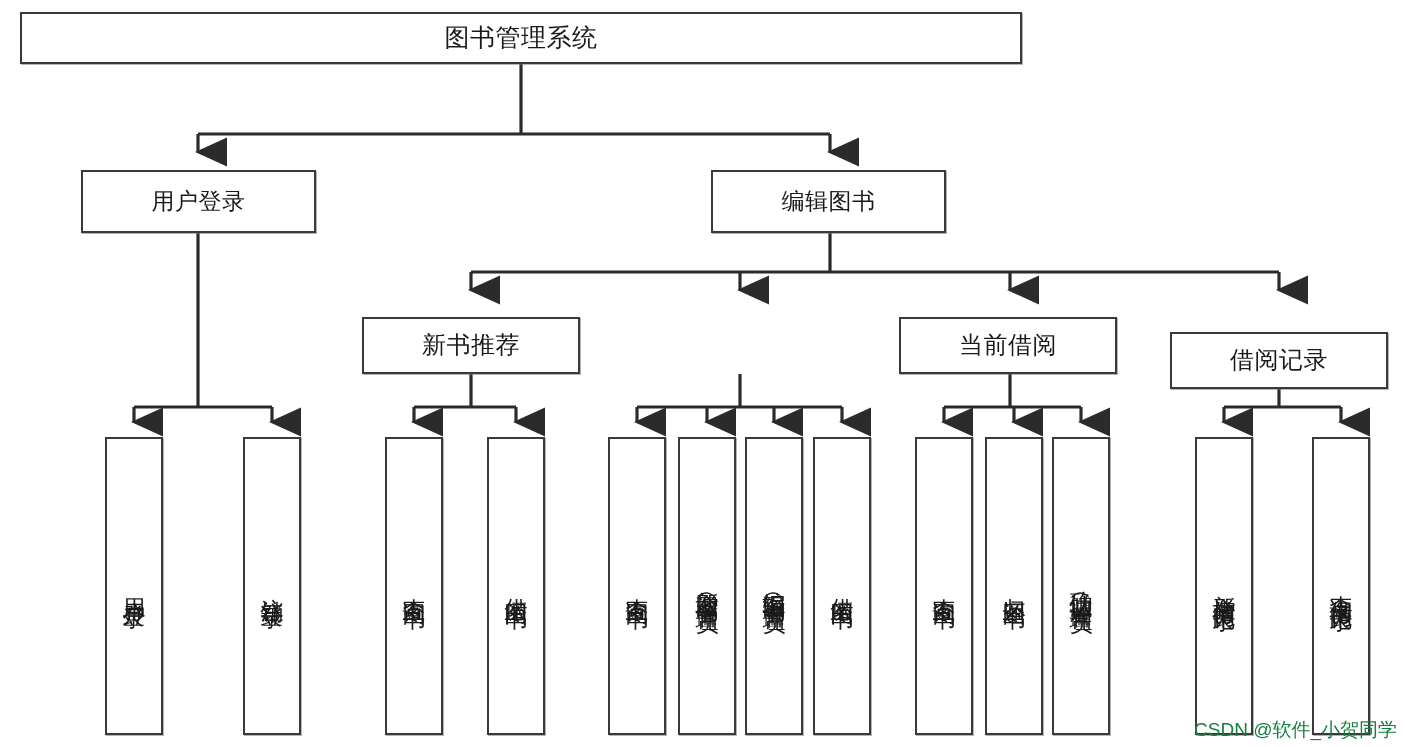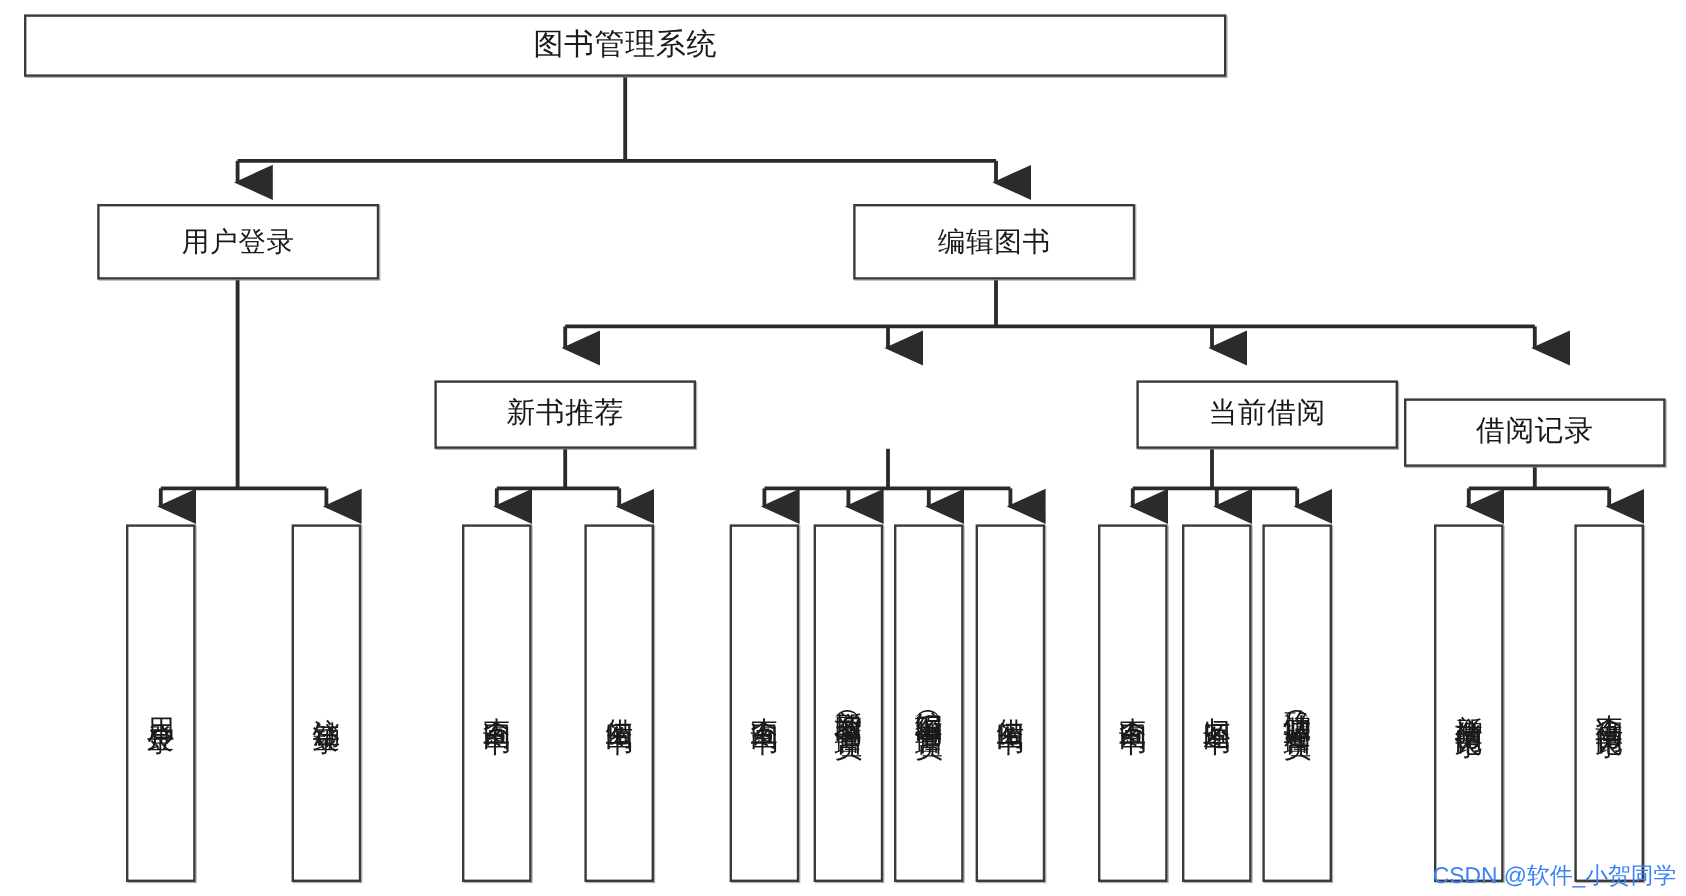--- a/index.html
+++ b/index.html
@@ -51,21 +51,21 @@
   }
   .node.root .label  { font-size: 25px; }
   .node.lvl2 .label  { font-size: 23px; }
   .node.lvl3 .label  { font-size: 24px; }
   .node.leaf .label  { font-size: 23px; }
   .watermark {
     position: absolute;
     right: 8px;
     bottom: 4px;
     font-size: 19px;
-    color: #3b82f6;
+    color: #15803d;
     white-space: nowrap;
     font-family: "Liberation Sans", "DejaVu Sans", sans-serif;
   }
 </style>
 </head>
 <body>
 
 <div id="canvas">
 
   <svg id="connectors" viewBox="0 0 1405 747" xmlns="http://www.w3.org/2000/svg">
@@ -125,21 +125,21 @@
   <div class="node lvl2 horiz" style="left: 81px; top: 170px; width: 235px; height: 63px;">
     <span class="label">用户登录</span>
   </div>
   <div class="node lvl2 horiz" style="left: 711px; top: 170px; width: 235px; height: 63px;">
     <span class="label">编辑图书</span>
   </div>
 
   <div class="node lvl3 horiz" style="left: 362px; top: 317px; width: 218px; height: 57px;">
     <span class="label">新书推荐</span>
   </div>
-  <div class="node lvl3 horiz" style="left: 947px; top: 317px; width: 218px; height: 57px; font-family: Liberation Serif, serif;">
+  <div class="node lvl3 horiz" style="left: 899px; top: 317px; width: 218px; height: 57px; font-family: Liberation Serif, serif;">
     <span class="label">当前借阅</span>
   </div>
   <div class="node lvl3 horiz" style="left: 1170px; top: 332px; width: 218px; height: 57px;">
     <span class="label">借阅记录</span>
   </div>
 
   <div class="node leaf vert" style="left: 105px; top: 437px; width: 58px; height: 298px;">
     <span class="label">用户登录</span>
   </div>
   <div class="node leaf vert" style="left: 243px; top: 437px; width: 58px; height: 298px;">

